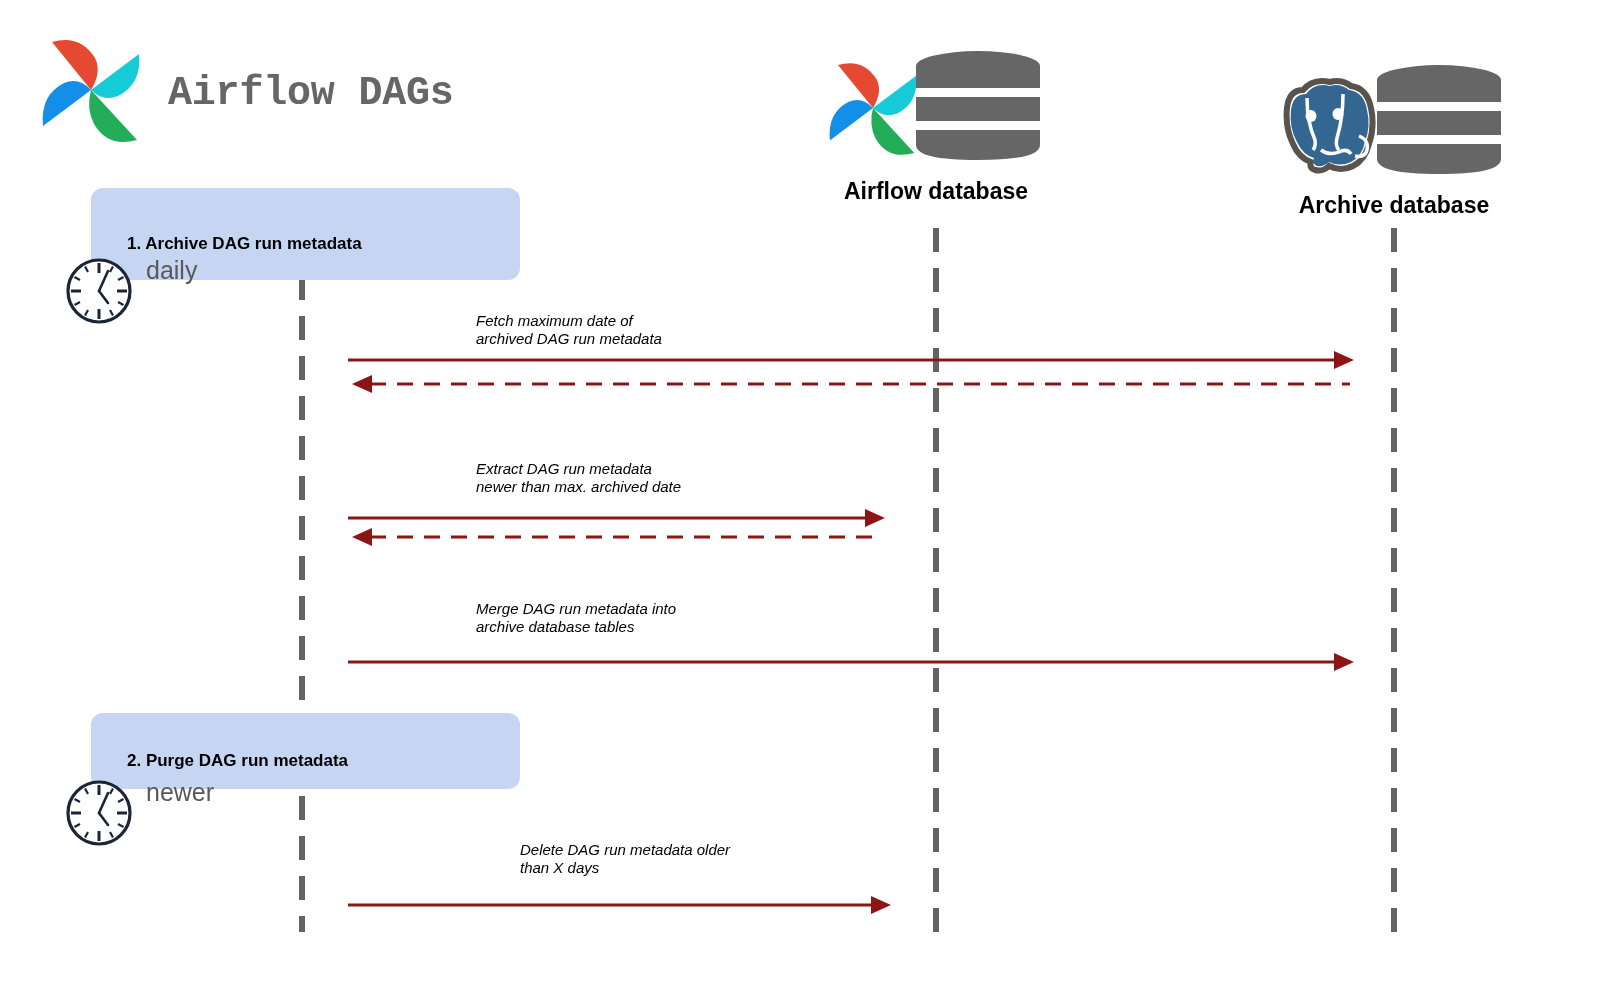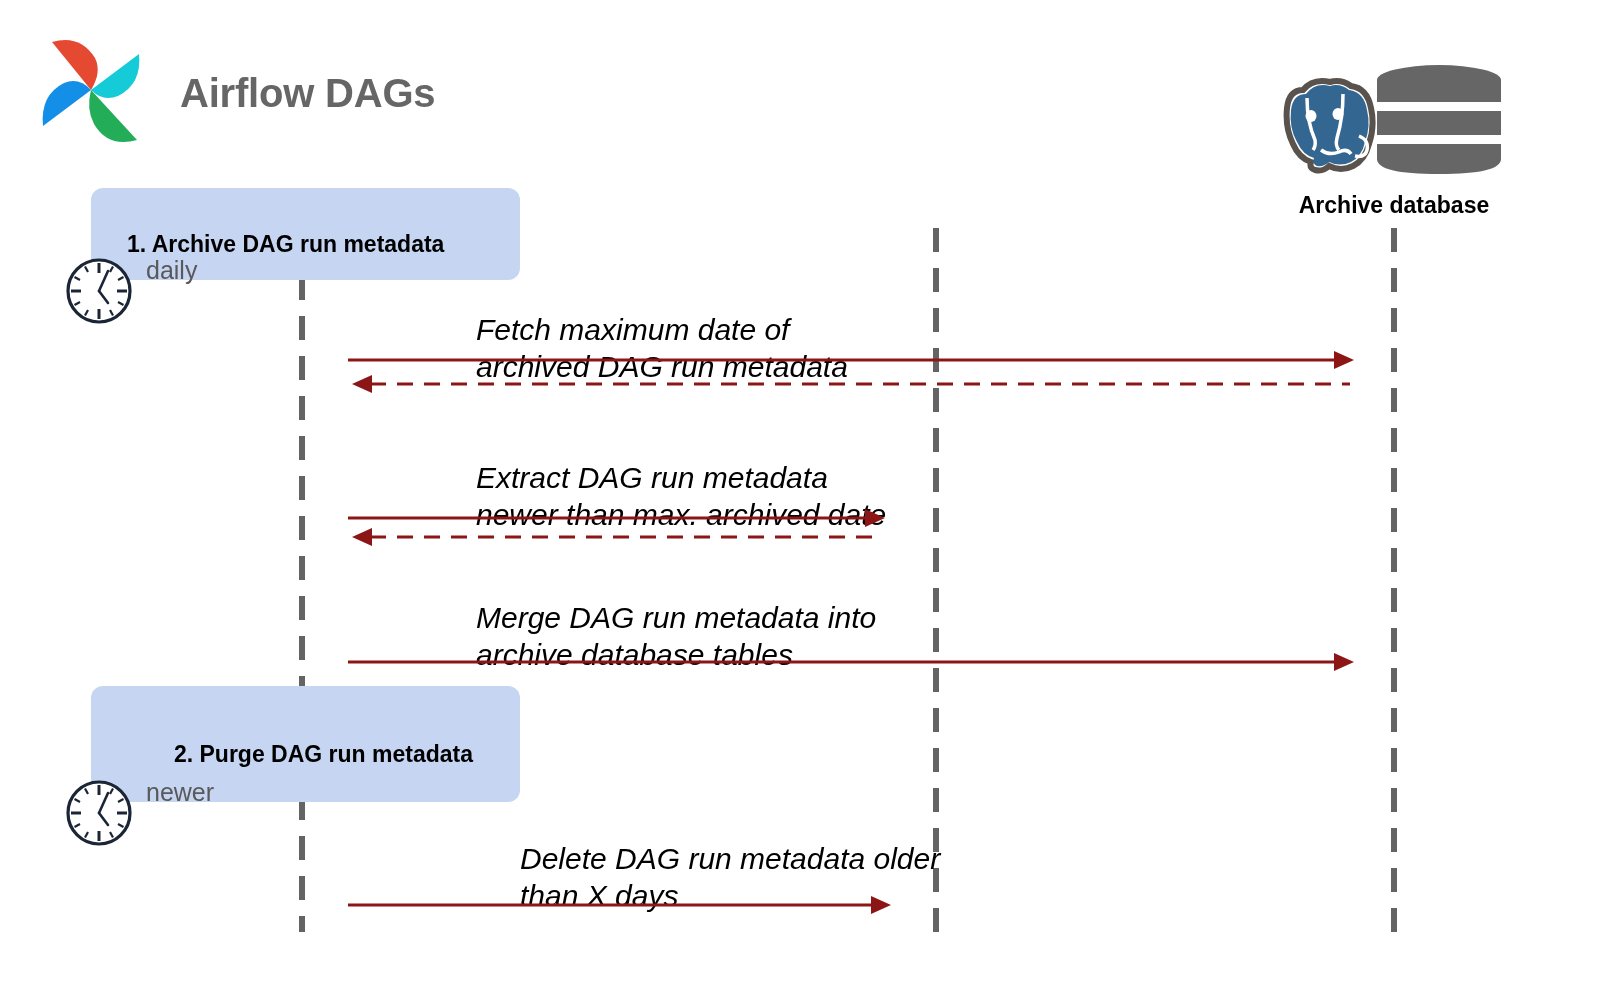--- a/index.html
+++ b/index.html
@@ -15,21 +15,22 @@
     background: #ffffff;
     overflow: hidden;
   }
 
   
   #title-group {
     position: absolute;
     left: 40px; top: 32px;
     display: flex;
     align-items: center;
-    gap: 38px;
+    gap: 26px;
+    font-family: Liberation Mono, monospace;
   }
   #title-text {
     font-size: 40px;
     font-weight: bold;
     color: #666666;
     letter-spacing: -0.2px;
     white-space: nowrap;
   }
 
   
@@ -65,21 +66,21 @@
   
   .phase-box {
     position: absolute;
     background: #c5d5f2;
     border-radius: 12px;
     display: flex;
     align-items: center;
     padding-left: 36px;
   }
   .phase-box .phase-label {
-    font-size: 23px;
+    font-size: 17px;
     font-weight: bold;
     color: #000000;
     white-space: nowrap;
     margin-top: 20px;
   }
 
   
   .schedule {
     position: absolute;
     display: flex;
@@ -89,21 +90,21 @@
   .schedule .cadence {
     font-size: 25px;
     color: #595959;
     white-space: nowrap;
     padding-bottom: 2px;
   }
 
   
   .msg-text {
     position: absolute;
-    font-size: 30px;
+    font-size: 15px;
     font-style: italic;
     color: #000000;
     line-height: 1.22;
     white-space: pre-line;
   }
   .msg-arrow {
     position: absolute;
     height: 24px;
   }
   .msg-arrow svg { display: block; overflow: visible; }
@@ -120,20 +121,43 @@
           <path d="M51 58 L12 10 Q40 2 55 26 Q62 40 51 58 Z" fill="#e43921" opacity="0.92"></path>
           <path d="M51 58 L99 22 Q102 52 78 64 Q63 70 51 58 Z" fill="#00c7d4" opacity="0.92"></path>
           <path d="M51 58 L97 108 Q68 116 54 92 Q46 77 51 58 Z" fill="#11a64a" opacity="0.92"></path>
           <path d="M51 58 L3 94 Q0 63 24 51 Q39 45 51 58 Z" fill="#0086e5" opacity="0.92"></path>
         </g>
       </svg>
     </span>
     <span id="title-text">Airflow DAGs</span>
   </div>
 
+  <div class="participant" style="left:786px; top:50px; width:300px;">
+    <div class="glyphs">
+      <span style="margin-bottom:4px;">
+        <svg width="92" height="106" viewBox="0 0 102 118">
+          <path d="M51 58 L12 10 Q40 2 55 26 Q62 40 51 58 Z" fill="#e43921" opacity="0.92"></path>
+          <path d="M51 58 L99 22 Q102 52 78 64 Q63 70 51 58 Z" fill="#00c7d4" opacity="0.92"></path>
+          <path d="M51 58 L97 108 Q68 116 54 92 Q46 77 51 58 Z" fill="#11a64a" opacity="0.92"></path>
+          <path d="M51 58 L3 94 Q0 63 24 51 Q39 45 51 58 Z" fill="#0086e5" opacity="0.92"></path>
+        </svg>
+      </span>
+      <span style="margin-left:-8px;">
+        <svg width="134" height="116" viewBox="0 0 134 116">
+          <g fill="#666666">
+            <ellipse cx="67" cy="16" rx="62" ry="15"></ellipse>
+            <rect x="5" y="16" width="124" height="22"></rect>
+            <rect x="5" y="47" width="124" height="24"></rect>
+            <path d="M5 80 L5 95 Q5 110 67 110 Q129 110 129 95 L129 80 Z"></path>
+          </g>
+        </svg>
+      </span>
+    </div>
+    <div class="plabel">Airflow database</div>
+  </div>
 
   <div class="participant" style="left:1244px; top:64px; width:300px;">
     <div class="glyphs">
       <span style="margin-bottom:2px;">
         <svg width="96" height="104" viewBox="0 0 96 104">
           <g transform="translate(3,6)">
             <path d="M45 2 Q28 -2 18 10 Q4 10 2 28 Q0 48 8 64 Q14 78 26 82 Q24 88 30 90 Q38 92 44 86
                      Q56 92 68 86 Q80 80 84 64 Q90 46 86 28 Q82 8 66 6 Q56 -1 45 2 Z" fill="#ffffff" stroke="#5a534d" stroke-width="6"></path>
             <path d="M45 6 Q30 2 21 14 Q8 14 6 30 Q4 48 12 62 Q18 75 29 78 Q27 84 32 86
                      Q39 87 44 82 Q55 87 66 82 Q77 76 80 62 Q86 46 82 30 Q79 12 64 10 Q55 3 45 6 Z" fill="#336791"></path>
@@ -229,21 +253,21 @@
 
   <div class="msg-text" style="left:476px; top:600px;">Merge DAG run metadata into
 archive database tables</div>
   <div class="msg-arrow" style="left:348px; top:652px; width:1006px;">
     <svg width="1006" height="20" viewBox="0 0 1006 20">
       <line x1="0" y1="10" x2="988" y2="10" stroke="#8c1616" stroke-width="3"></line>
       <polygon points="986,1 1006,10 986,19" fill="#8c1616"></polygon>
     </svg>
   </div>
 
-  <div class="phase-box" style="left:91px; top:686px; width:429px; height:116px;justify-content:center;">
+  <div class="phase-box" style="left:91px; top:713px; width:429px; height:76px;">
     <span class="phase-label">2. Purge DAG run metadata</span>
   </div>
 
   <div class="schedule" style="left:64px; top:778px;">
     <span>
       <svg width="70" height="70" viewBox="0 0 70 70">
         <circle cx="35" cy="35" r="31" fill="#ffffff" stroke="#1c2536" stroke-width="3.2"></circle>
         <g stroke="#1c2536" stroke-width="3" stroke-linecap="butt">
           <line x1="35" y1="7" x2="35" y2="17"></line>
           <line x1="63" y1="35" x2="53" y2="35"></line>

